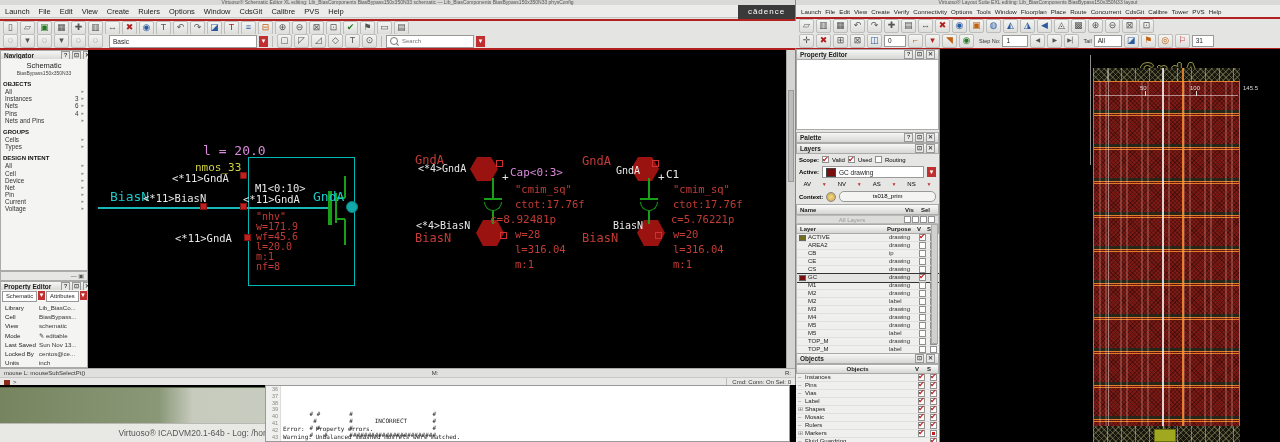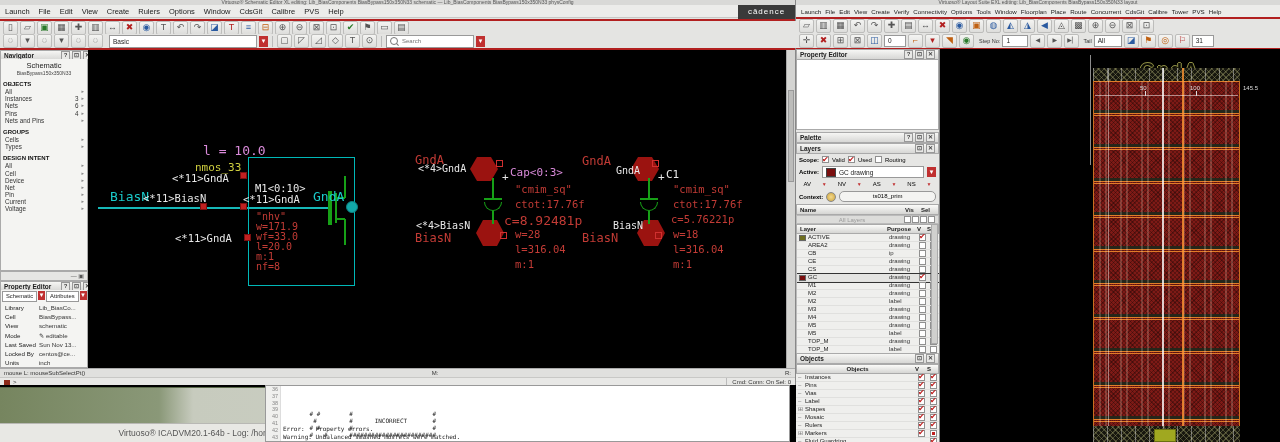--- a/index.html
+++ b/index.html
@@ -327,55 +327,55 @@
       <div class="redhex" style="left:549px;top:170px;width:28px;height:26px;"></div>
       <div class="gsym" style="left:560px;top:128px;width:1.5px;height:20px;"></div>
       <div class="gsym" style="left:552px;top:148px;width:18px;height:1.5px;"></div>
       <div class="abs" style="left:552px;top:152px;width:18px;height:9px;border:1.5px solid #17a017;border-top:none;border-radius:0 0 18px 18px;box-sizing:border-box;"></div>
       <div class="gsym" style="left:560px;top:161px;width:1.5px;height:13px;"></div>
       <div class="hollowsq" style="left:564px;top:110px;"></div>
       <div class="hollowsq" style="left:567px;top:182px;"></div>
 
       <div>
 
-      <div class="stext purple" style="left: 115px; top: 94px; font-size: 13px;">l = 10.0</div>
+      <div class="stext purple" style="left: 115px; top: 94px; font-size: 13px;">l = 20.0</div>
           <div class="stext yellow" style="left: 107px; top: 112px; font-size: 11px;">nmos_33</div>
           <div class="stext white" style="left: 84px; top: 123px; font-size: 10.5px;">&lt;*11&gt;GndA</div>
           <div class="stext white" style="left: 167px; top: 133px; font-size: 10.5px;">M1&lt;0:10&gt;</div>
           <div class="stext cyan" style="left: 22px; top: 140px; font-size: 13px;">BiasN</div>
           <div class="stext white" style="left: 55px; top: 143px; font-size: 10.5px;">&lt;*11&gt;BiasN</div>
           <div class="stext white" style="left: 155px; top: 144px; font-size: 10.5px;">&lt;*11&gt;GndA</div>
           <div class="stext cyan" style="left: 225px; top: 140px; font-size: 13px;">GndA</div>
           <div class="stext red" style="left: 168px; top: 162px; font-size: 10px;">"nhv"</div>
           <div class="stext red" style="left: 168px; top: 172px; font-size: 10px;">w=171.9</div>
-          <div class="stext red" style="left: 168px; top: 182px; font-size: 10px;">wf=33.0</div>
+          <div class="stext red" style="left: 168px; top: 182px; font-size: 10px;">wf=45.6</div>
           <div class="stext red" style="left: 168px; top: 192px; font-size: 10px;">l=20.0</div>
           <div class="stext red" style="left: 168px; top: 202px; font-size: 10px;">m:1</div>
           <div class="stext red" style="left: 168px; top: 212px; font-size: 10px;">nf=8</div>
           <div class="stext white" style="left: 87px; top: 183px; font-size: 10.5px;">&lt;*11&gt;GndA</div>
           <div class="stext red" style="left: 327px; top: 104px; font-size: 12px;">GndA</div>
           <div class="stext white" style="left: 330px; top: 114px; font-size: 10px;">&lt;*4&gt;GndA</div>
           <div class="stext purple" style="left: 422px; top: 117px; font-size: 11px;">Cap&lt;0:3&gt;</div>
           <div class="stext white" style="left: 414px; top: 122px; font-size: 11px;">+</div>
           <div class="stext red" style="left: 427px; top: 134px; font-size: 10.5px;">"cmim_sq"</div>
           <div class="stext red" style="left: 427px; top: 149px; font-size: 10.5px;">ctot:17.76f</div>
-          <div class="stext red" style="left: 416px; top: 164px; font-size: 13px;">c=8.92481p</div>
+          <div class="stext red" style="left: 402px; top: 164px; font-size: 11px;">c=8.92481p</div>
           <div class="stext red" style="left: 427px; top: 179px; font-size: 10.5px;">w=28</div>
           <div class="stext red" style="left: 427px; top: 194px; font-size: 10.5px;">l=316.04</div>
           <div class="stext red" style="left: 427px; top: 209px; font-size: 10.5px;">m:1</div>
           <div class="stext white" style="left: 328px; top: 171px; font-size: 10px;">&lt;*4&gt;BiasN</div>
           <div class="stext red" style="left: 327px; top: 182px; font-size: 12px;">BiasN</div>
           <div class="stext red" style="left: 494px; top: 105px; font-size: 12px;">GndA</div>
           <div class="stext white" style="left: 528px; top: 116px; font-size: 10px;">GndA</div>
           <div class="stext white" style="left: 578px; top: 119px; font-size: 11px;">C1</div>
           <div class="stext white" style="left: 570px; top: 122px; font-size: 11px;">+</div>
           <div class="stext red" style="left: 585px; top: 134px; font-size: 10.5px;">"cmim_sq"</div>
           <div class="stext red" style="left: 585px; top: 149px; font-size: 10.5px;">ctot:17.76f</div>
           <div class="stext red" style="left: 583px; top: 164px; font-size: 10.5px;">c=5.76221p</div>
-          <div class="stext red" style="left: 585px; top: 179px; font-size: 10.5px;">w=18</div>
+          <div class="stext red" style="left: 585px; top: 179px; font-size: 10.5px;">w=20</div>
           <div class="stext red" style="left: 585px; top: 194px; font-size: 10.5px;">l=316.04</div>
           <div class="stext red" style="left: 585px; top: 209px; font-size: 10.5px;">m:1</div>
           <div class="stext white" style="left: 525px; top: 171px; font-size: 10px;">BiasN</div>
           <div class="stext red" style="left: 494px; top: 182px; font-size: 12px;">BiasN</div>
         </div>
     </div>
     <div class="abs" style="left:786px;top:50px;width:9px;height:318px;background:#d4d4d2;border-left:1px solid #aaa;box-sizing:border-box;">
       <div style="margin:40px 1px;height:90px;background:#bcbcba;border:1px solid #999;"></div>
     </div>
 

